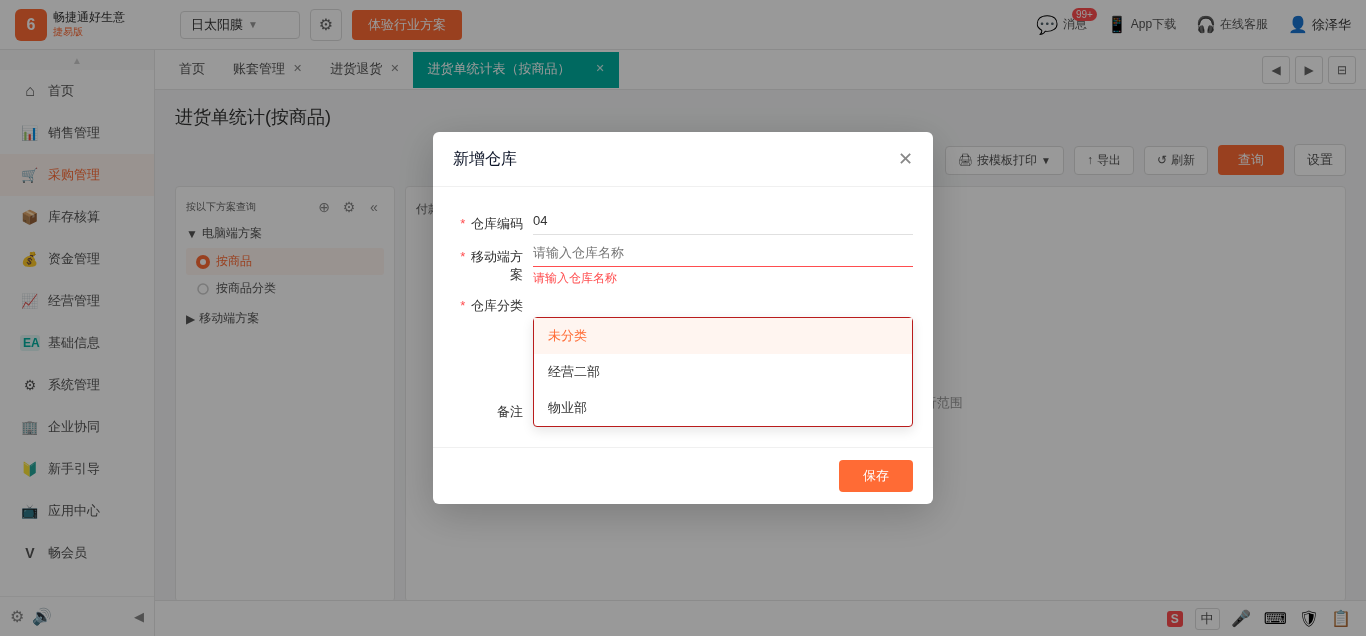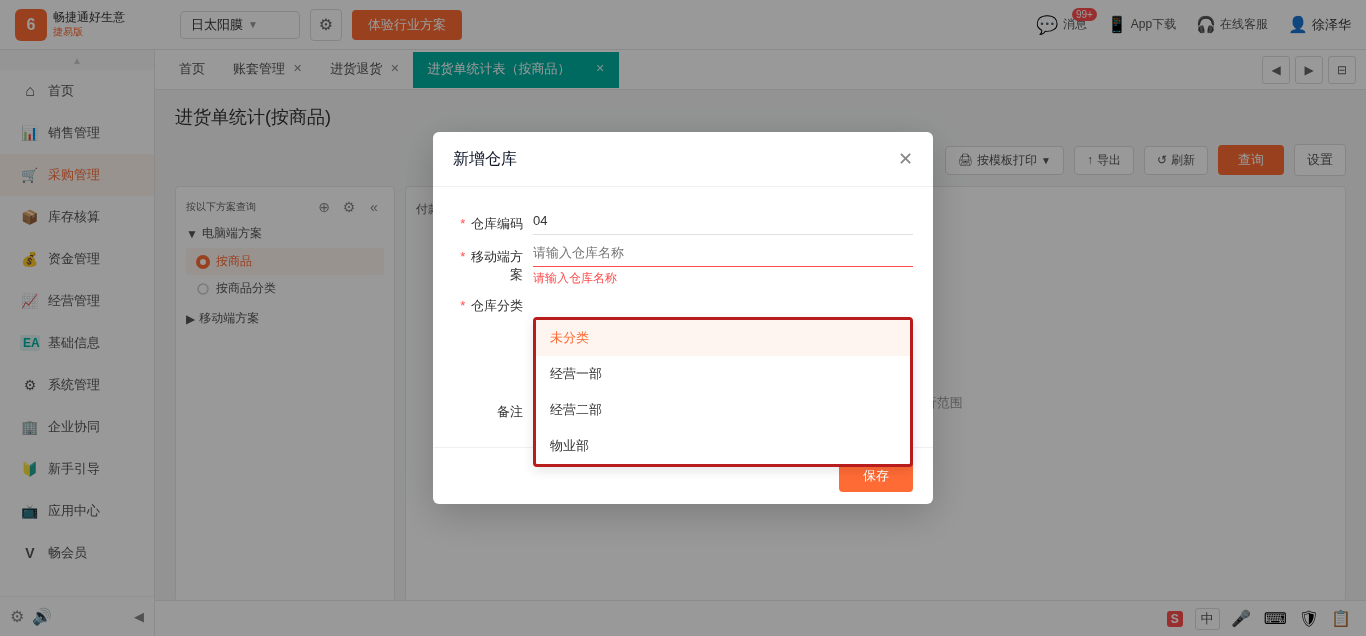--- a/index.html
+++ b/index.html
@@ -259,21 +259,21 @@
     }
     .input-with-icon .toggle-icon {
       cursor: pointer; color: #ff6b35; font-size: 16px; padding: 0 5px;
     }
 
     
     .dropdown-list {
       position: absolute;
       top: 100%; left: 80px; right: 0;
       background: #fff;
-      border: 3px solid #b91c1c;
+      border: 1px solid #b91c1c;
       border-radius: 4px;
       box-shadow: 0 4px 12px rgba(0,0,0,0.1);
       z-index: 300;
       margin-top: 2px;
     }
     .dropdown-item {
       padding: 9px 14px; cursor: pointer; font-size: 13px; color: #333;
     }
     .dropdown-item.selected { background: #fff5f0; color: #ff6b35; }
 
@@ -568,21 +568,20 @@
       </div>
 
       <div class="form-row" style="position:relative;">
         <span class="form-label">
           <span class="required-star">*</span>
           <span>仓库分类</span>
         </span>
 
         <div class="dropdown-list">
           <div class="dropdown-item selected">未分类</div>
-          <div class="dropdown-item">经营一部</div>
           <div class="dropdown-item">经营二部</div>
           <div class="dropdown-item">物业部</div>
         </div>
       </div>
 
       <div class="form-row" style="margin-top:80px;">
         <span class="form-label">
           <span>备注</span>
         </span>
         <div class="form-input-wrapper">

